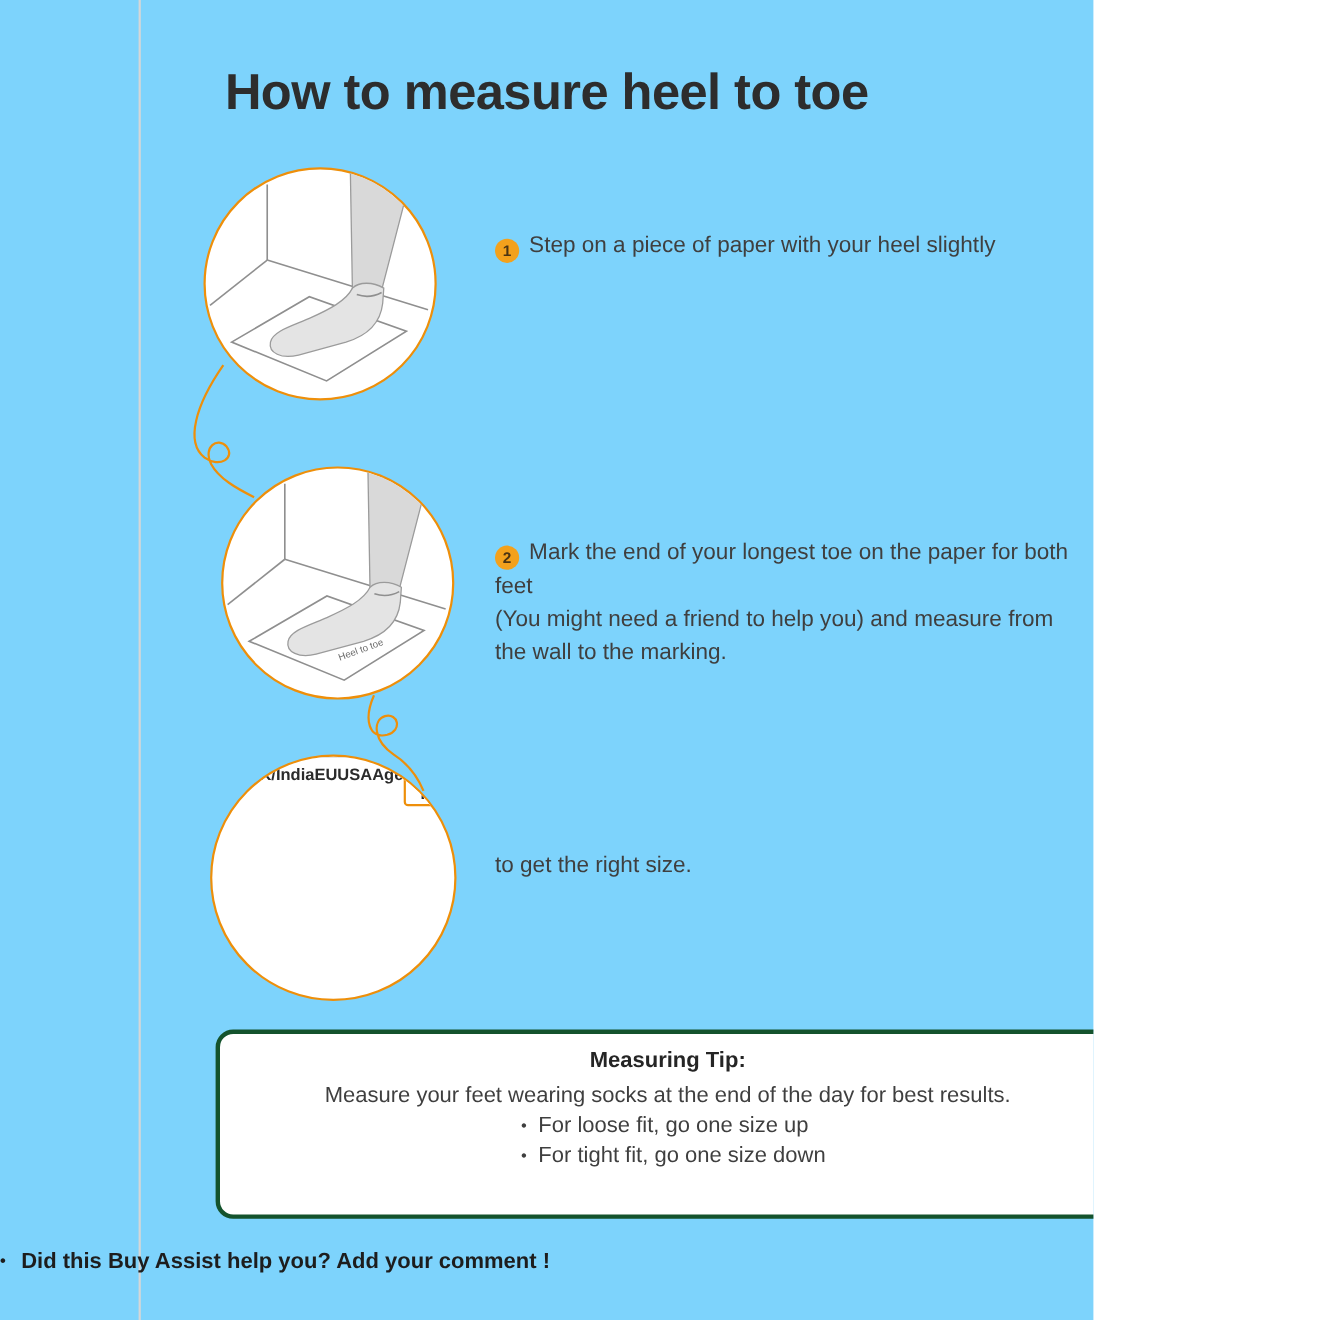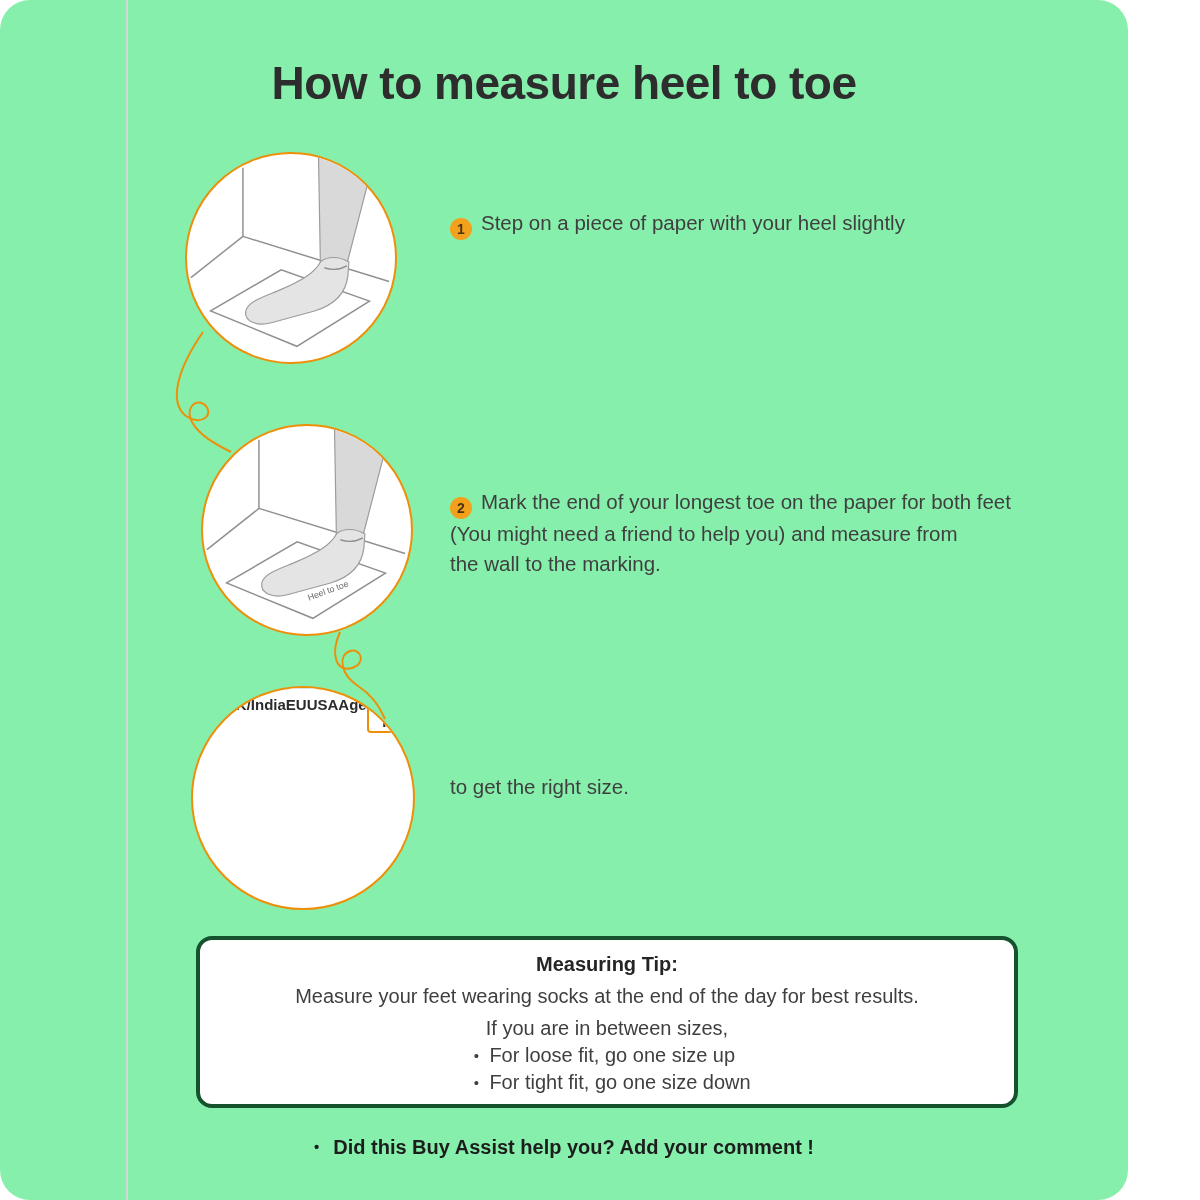--- a/index.html
+++ b/index.html
@@ -1,18 +1,18 @@
 <!DOCTYPE html>
 <html style="--accent: #EE8F0A; --text: #3d3d3d;"><head>
 <meta charset="utf-8">
 <style>
   html,body { margin:0; padding:0; background:#ffffff; }
   .page {
-    position:relative; width:1128px; height:1200px; background:#86efac;
-    font-family:"Liberation Sans", sans-serif; color:#3d3d3d; overflow:hidden;border-radius:30px;
+    position:relative; width:994px; height:1200px; background:#7dd3fc;
+    font-family:"Liberation Sans", sans-serif; color:#3d3d3d; overflow:hidden;
   }
   .edge-line { position:absolute; left:126px; top:0; width:2px; height:1200px; background:#d6d6d6; }
 
   .title {
     position:absolute; top:56px; left:0; width:100%; margin:0;
     text-align:center; font-size:46px; font-weight:700; color:#2d2d2d; letter-spacing:-0.5px;
   }
 
   .connectors { position:absolute; left:0; top:0; width:1200px; height:1200px; pointer-events:none; }
   .connectors path { fill:none; stroke:var(--accent,#EE8F0A); stroke-width:2; }
@@ -54,21 +54,21 @@
     text-align:center; background:#fff;
   }
   .tip-title { margin-top:13px; font-size:20px; font-weight:700; color:#252525; }
   .tip-line  { margin-top:9px; font-size:20px; color:#3f3f3f; }
   .tip-bullets { display:inline-block; text-align:left; margin-top:2px; }
   .tip-bullet-row { font-size:20px; color:#3f3f3f; line-height:27px; }
   .tip-bullet-row .dot { display:inline-block; width:26px; text-align:center; font-size:15px; vertical-align:1px; }
 
   .footer {
     position:absolute; top:1136px; left:0; width:100%;
-    text-align:center; font-size:20px; font-weight:700; color:#1d1d1d;
+    font-size:20px; font-weight:700; color:#1d1d1d;
   }
   .footer .dot { font-size:15px; margin-right:14px; vertical-align:2px; }
 
   .illus-line { stroke:#8f8f8f; stroke-width:1.5; fill:none; }
   .illus-paper { fill:#ffffff; stroke:#8f8f8f; stroke-width:1.5; }
   .illus-leg { fill:#d9d9d9; stroke:#9b9b9b; stroke-width:1.2; }
   .illus-foot { fill:#e4e4e4; stroke:#9b9b9b; stroke-width:1.2; }
   .illus-label { font-family:"Liberation Sans", sans-serif; font-size:9px; fill:#6b6b6b; }
   .illus-dash { stroke:#9b9b9b; stroke-width:1; stroke-dasharray:3,3; }
 </style>
@@ -145,21 +145,20 @@
     <div class="step-line">the wall to the marking.</div>
   </div>
 
   <div class="step" id="step3">
     <div class="step-line">to get the right size.</div>
   </div>
 
   <div class="tipbox">
     <div class="tip-title">Measuring Tip:</div>
     <div class="tip-line">Measure your feet wearing socks at the end of the day for best results.</div>
-    <div class="tip-line">If you are in between sizes,</div>
     <div class="tip-bullets">
       <div class="tip-bullet-row"><span class="dot">•</span><span>For loose fit, go one size up</span></div>
       <div class="tip-bullet-row"><span class="dot">•</span><span>For tight fit, go one size down</span></div>
     </div>
   </div>
 
   <div class="footer">
     <span class="dot">•</span><span>Did this Buy Assist help you? Add your comment !</span>
   </div>
 

